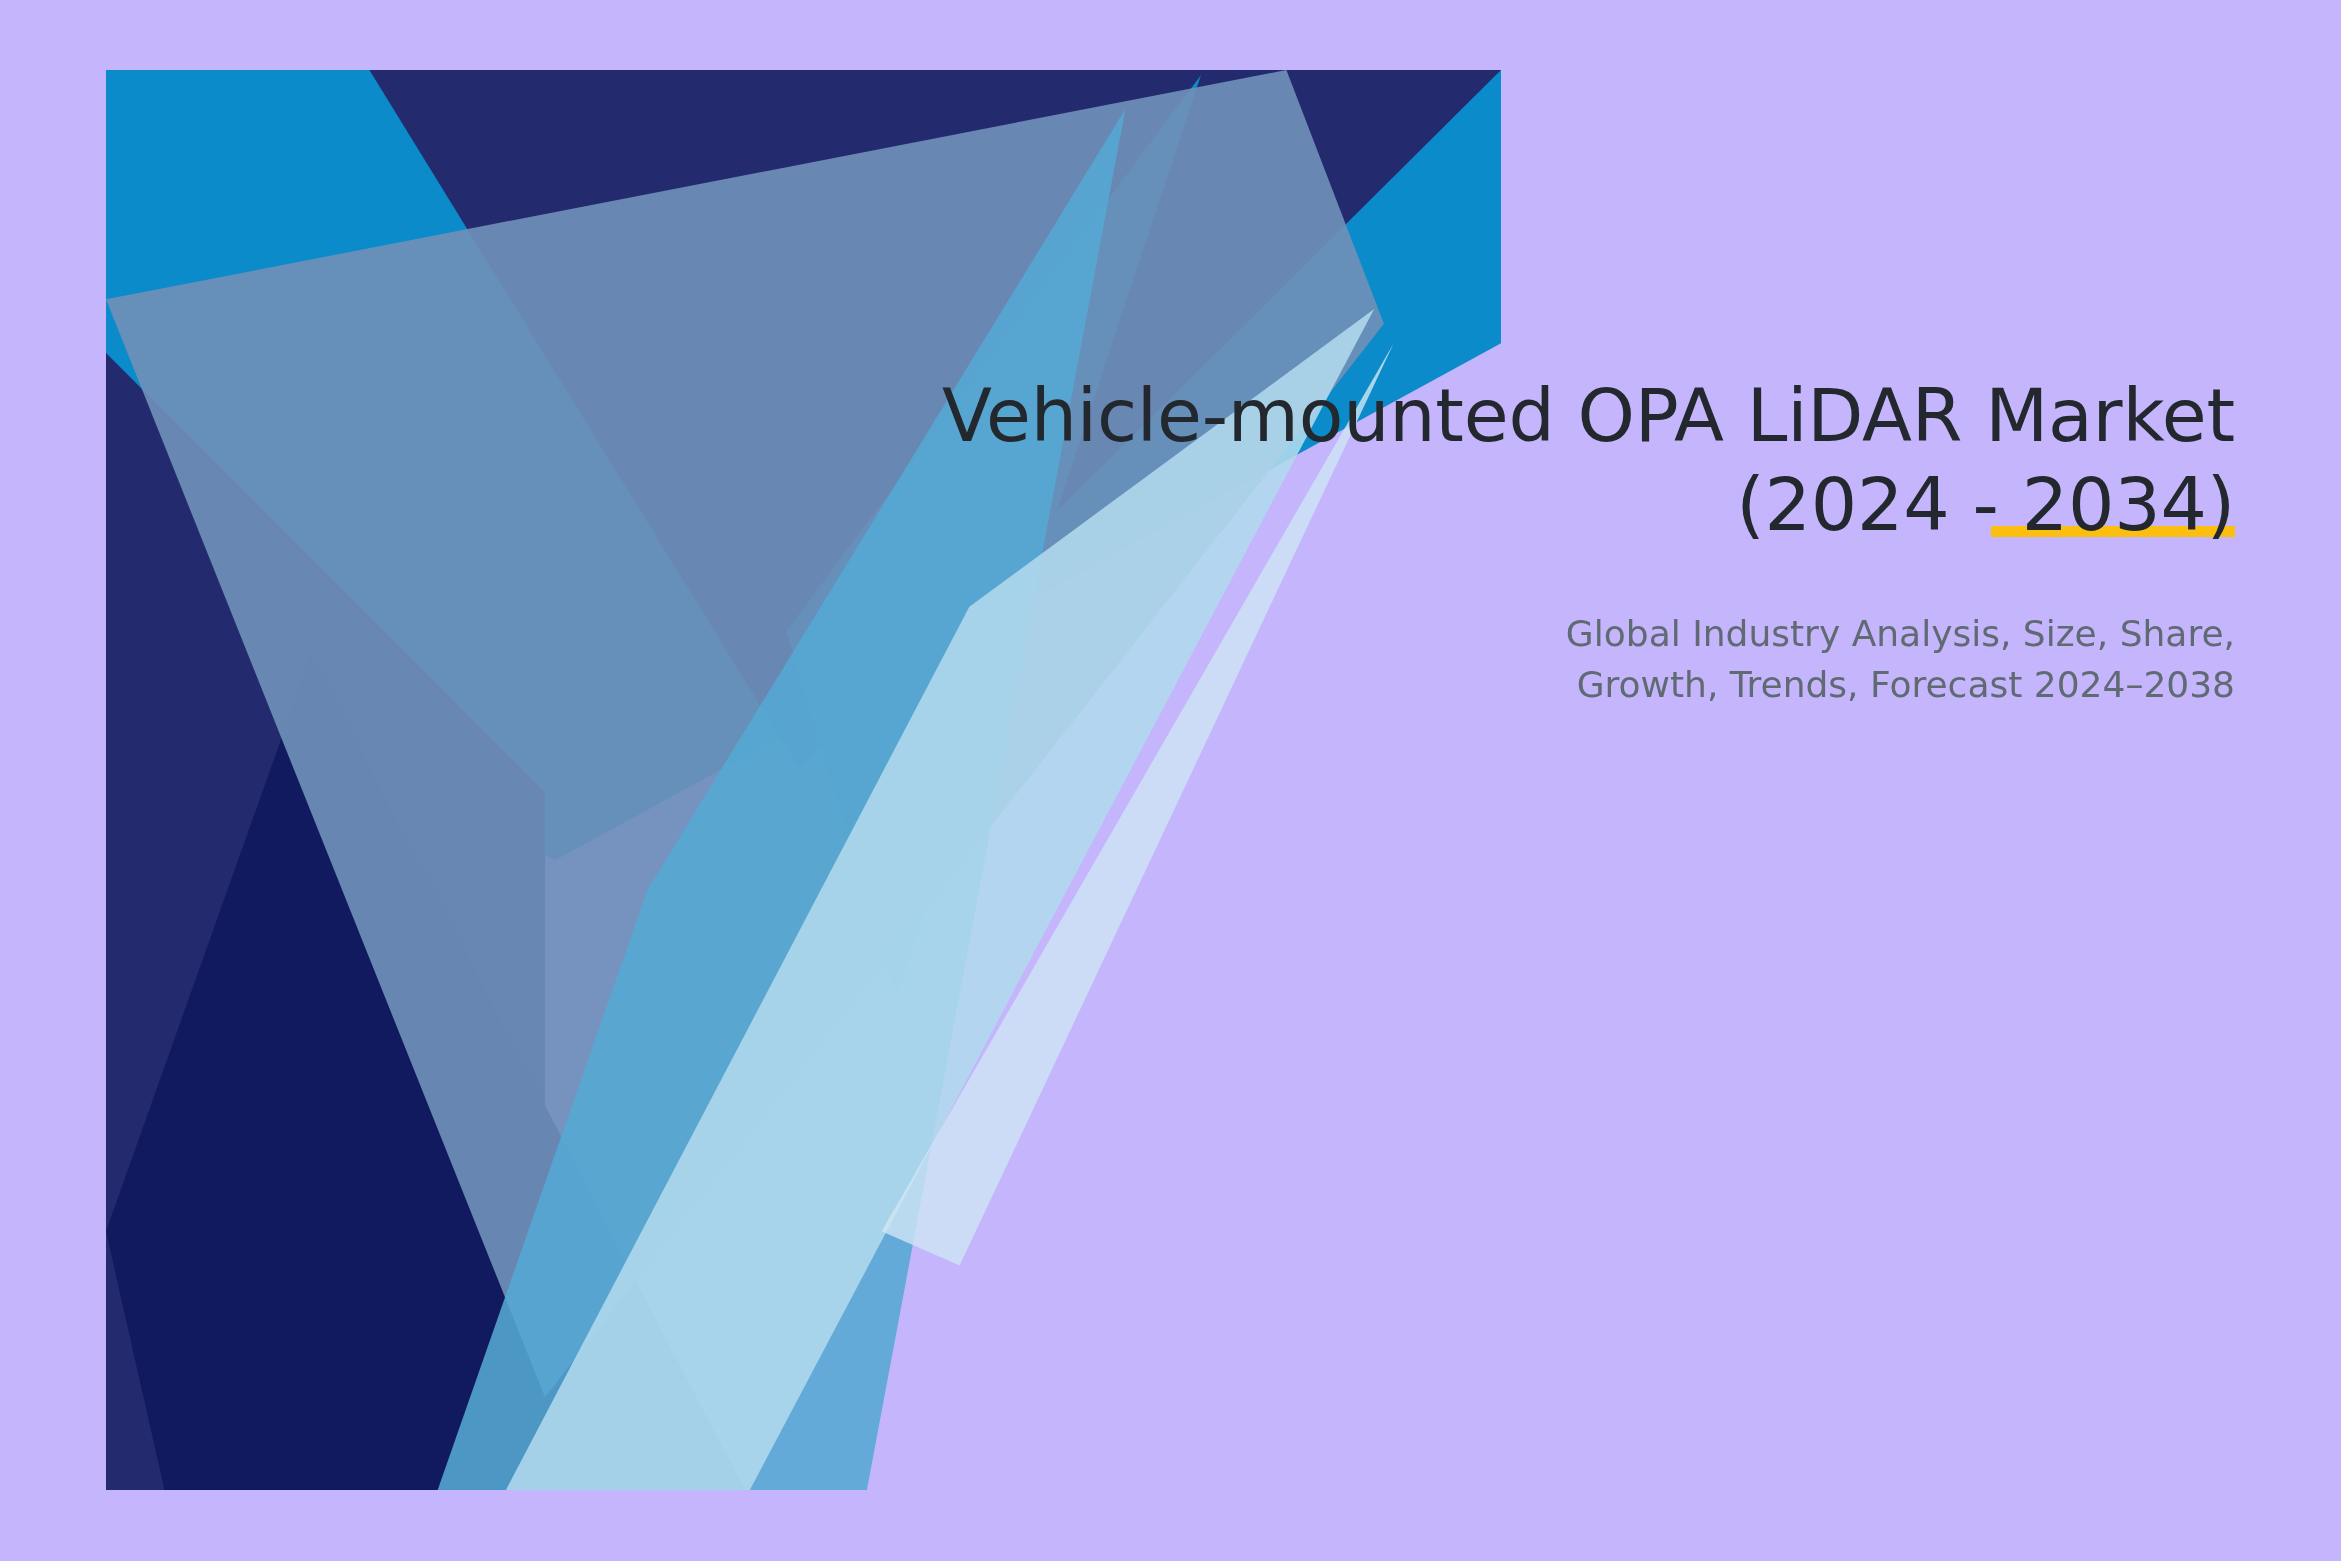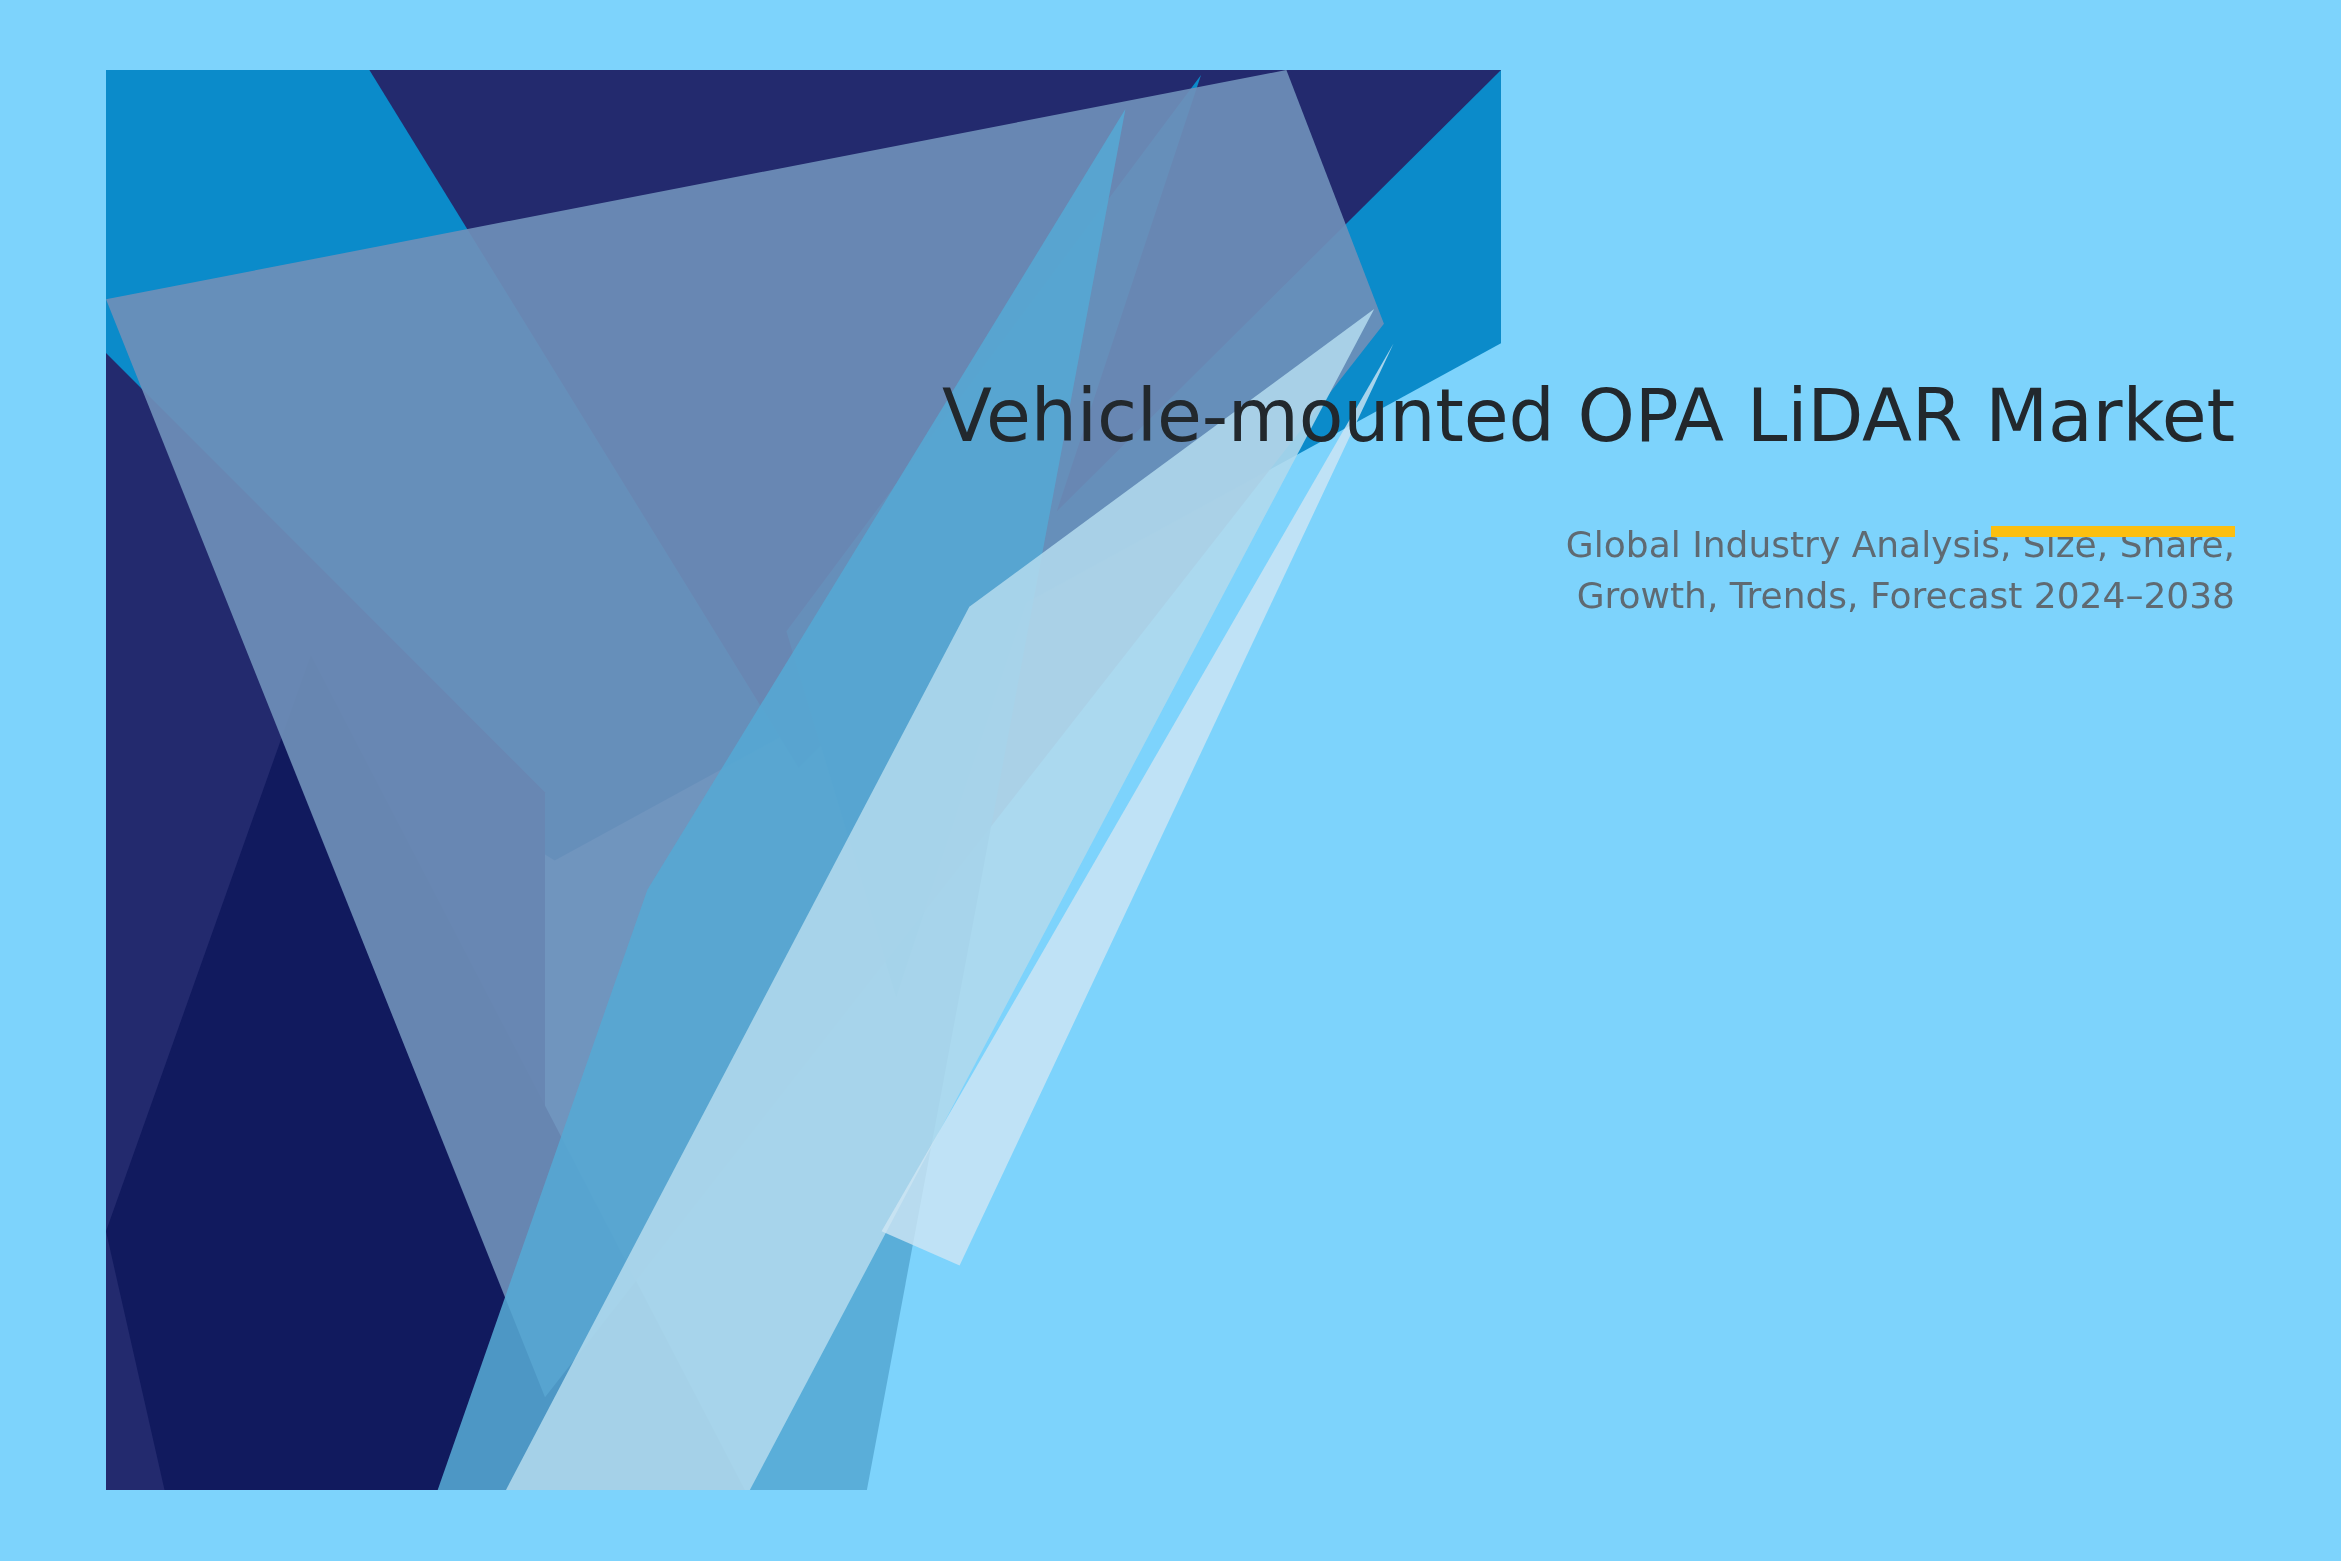--- a/index.html
+++ b/index.html
@@ -81,21 +81,21 @@
     font-size: 36px;
     line-height: 1.42;
     color: #5f6a72;
     font-weight: 400;
   }
   #subtitle .sub-line { display: block; white-space: nowrap; }
 </style>
 </head>
 <body style="background: rgb(247, 249, 251);">
 
-<div id="cover" style="background: #7dd3fc; text-decoration: underline;">
+<div id="cover" style="background: #c4b5fd; text-decoration: underline;">
 
   <div id="artwork">
     <svg viewBox="0 0 2860 2910" preserveAspectRatio="none">
       <defs>
         <clipPath id="panelClip">
           <rect x="0" y="0" width="2860" height="2910"></rect>
         </clipPath>
       </defs>
       <g clip-path="url(#panelClip)" id="shape-group">
           <polygon points="0,0 2860,0 2860,560 920,1620 0,1060" fill="#0b8bca" opacity="1"></polygon>
@@ -108,20 +108,21 @@
           <polygon points="2600,490 1320,2910 820,2910 1770,1100" fill="#b2d9ed" opacity="0.88"></polygon>
           <polygon points="2640,560 1750,2450 1590,2380" fill="#cfe6f4" opacity="0.8"></polygon>
         </g>
     </svg>
   </div>
 
   <div id="text-block">
 
     <div id="title-wrap">
       <span class="title-line" style="color: rgb(34, 40, 45);">Vehicle-mounted OPA LiDAR Market</span>
+      <span class="title-line" style="color: rgb(34, 40, 45);">(2024 - 2034)</span>
       <span id="accent-bar" style="background: rgb(252, 191, 16);"></span>
     </div>
 
     <div id="subtitle" style="color: rgb(95, 106, 114);">
       <span class="sub-line">Global Industry Analysis, Size, Share,</span>
       <span class="sub-line">Growth, Trends, Forecast 2024–2038</span>
     </div>
 
   </div>
 

